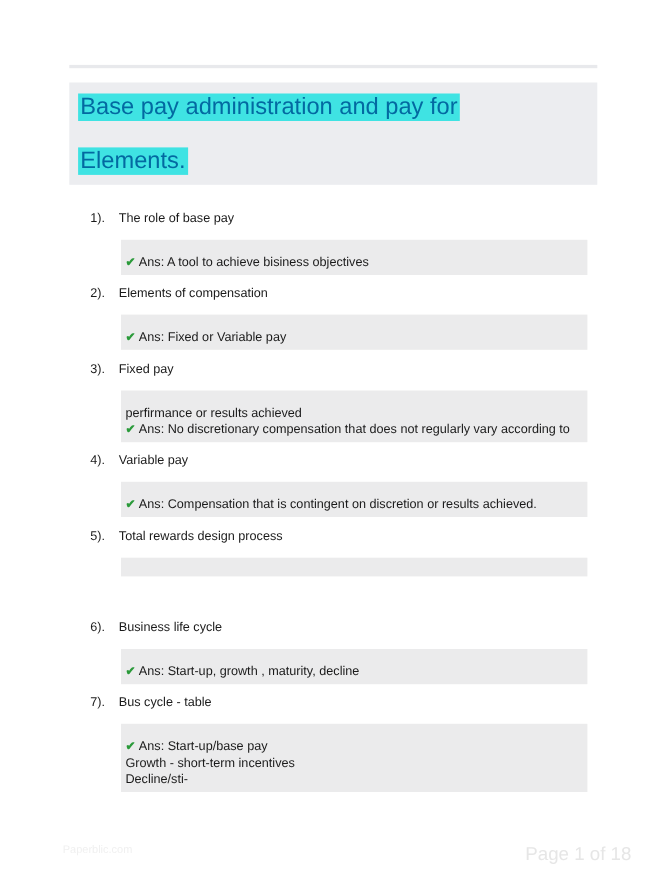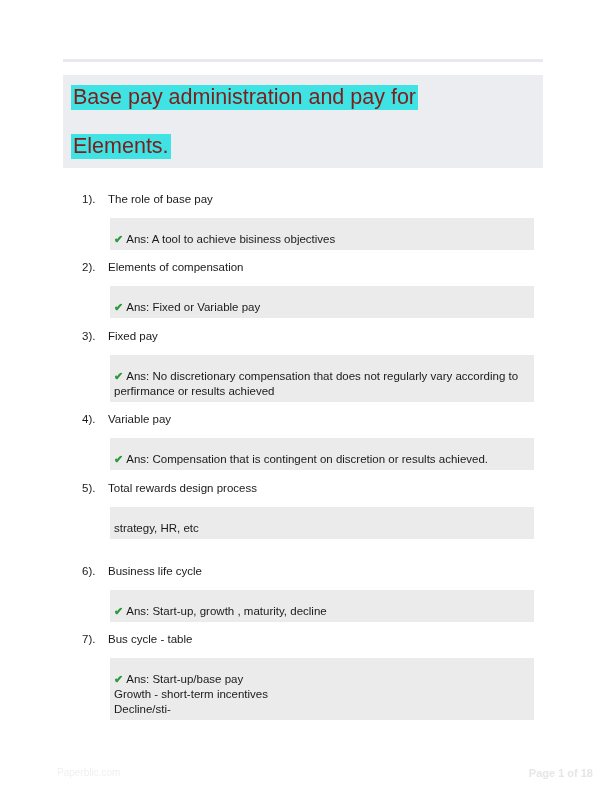--- a/index.html
+++ b/index.html
@@ -1,30 +1,30 @@
 <!DOCTYPE html>
 <html><head>
 <meta charset="utf-8">
 <style>
   html, body { margin: 0; padding: 0; background: #ffffff; }
   body { width: 606px; height: 800px; position: relative; overflow: hidden;
          font-family: "Liberation Sans", sans-serif; color: #1a1a1a; }
   .top-rule { position: absolute; left: 63px; top: 59px; width: 480px; height: 3px; background: #e8e9ec; }
   .title-box { position: absolute; left: 63px; top: 75px; width: 480px; height: 93px; background: #ecedf0; }
-  .title { position: absolute; left: 8px; top: 10px; width: 440px; font-size: 21.5px; line-height: 24.5px; color: #7f1d1d; }
+  .title { position: absolute; left: 8px; top: 10px; width: 440px; font-size: 21.5px; line-height: 24.5px; color: #0369a1; }
   .title span.hl { background: #3fe3e3; padding: 0 2px 1px 2px; box-decoration-break: clone; -webkit-box-decoration-break: clone; }
   .qa { position: absolute; left: 0; width: 606px; }
   .qnum { position: absolute; left: 82px; top: 0; font-size: 11.5px; color: #1a1a1a; }
   .qtext { position: absolute; left: 108px; top: 0; font-size: 11.5px; color: #1a1a1a; }
   .ans { position: absolute; left: 110px; width: 416px; background: #ebebec; padding: 14px 4px 3px 4px;
          font-size: 11.5px; line-height: 15px; color: #1a1a1a; }
   .check { display: inline-block; color: #2a9a3a; font-size: 11px; margin-right: 3px; font-weight: bold; }
   .ans .line { display: block; }
   .footer-left { position: absolute; left: 57px; top: 767px; font-size: 10px; color: #f0f0f0; }
-  .footer-right { position: absolute; right: 13px; top: 767px; font-size: 11px; color: #e6e6e6; font-weight: bold; }
+  .footer-right { position: absolute; right: 32px; top: 767px; font-size: 17px; color: #e6e6e6; }
 </style>
 </head>
 <body>
 
 <div class="top-rule"></div>
 
 <div class="title-box">
   <div class="title">
     <span class="hl">Base pay administration and pay for</span><br>
     <br>
@@ -45,38 +45,37 @@
   <span class="qtext">Elements of compensation</span>
   <div class="ans" style="top:25px;">
     <span class="check">✔</span><span>Ans: Fixed or Variable pay</span>
   </div>
 </div>
 
 <div class="qa" style="top:330px;">
   <span class="qnum">3).</span>
   <span class="qtext">Fixed pay</span>
   <div class="ans" style="top:25px;">
+    <span class="line">perfirmance or results achieved</span>
     <span class="line"><span class="check">✔</span><span>Ans: No discretionary compensation that does not regularly vary according to</span></span>
-    <span class="line">perfirmance or results achieved</span>
   </div>
 </div>
 
 <div class="qa" style="top:413px;">
   <span class="qnum">4).</span>
   <span class="qtext">Variable pay</span>
   <div class="ans" style="top:25px;">
     <span class="check">✔</span><span>Ans: Compensation that is contingent on discretion or results achieved.</span>
   </div>
 </div>
 
 <div class="qa" style="top:482px;">
   <span class="qnum">5).</span>
   <span class="qtext">Total rewards design process</span>
   <div class="ans" style="top:25px;">
-    <span class="line">strategy, HR, etc</span>
   </div>
 </div>
 
 <div class="qa" style="top:565px;">
   <span class="qnum">6).</span>
   <span class="qtext">Business life cycle</span>
   <div class="ans" style="top:25px;">
     <span class="check">✔</span><span>Ans: Start-up, growth , maturity, decline</span>
   </div>
 </div>

